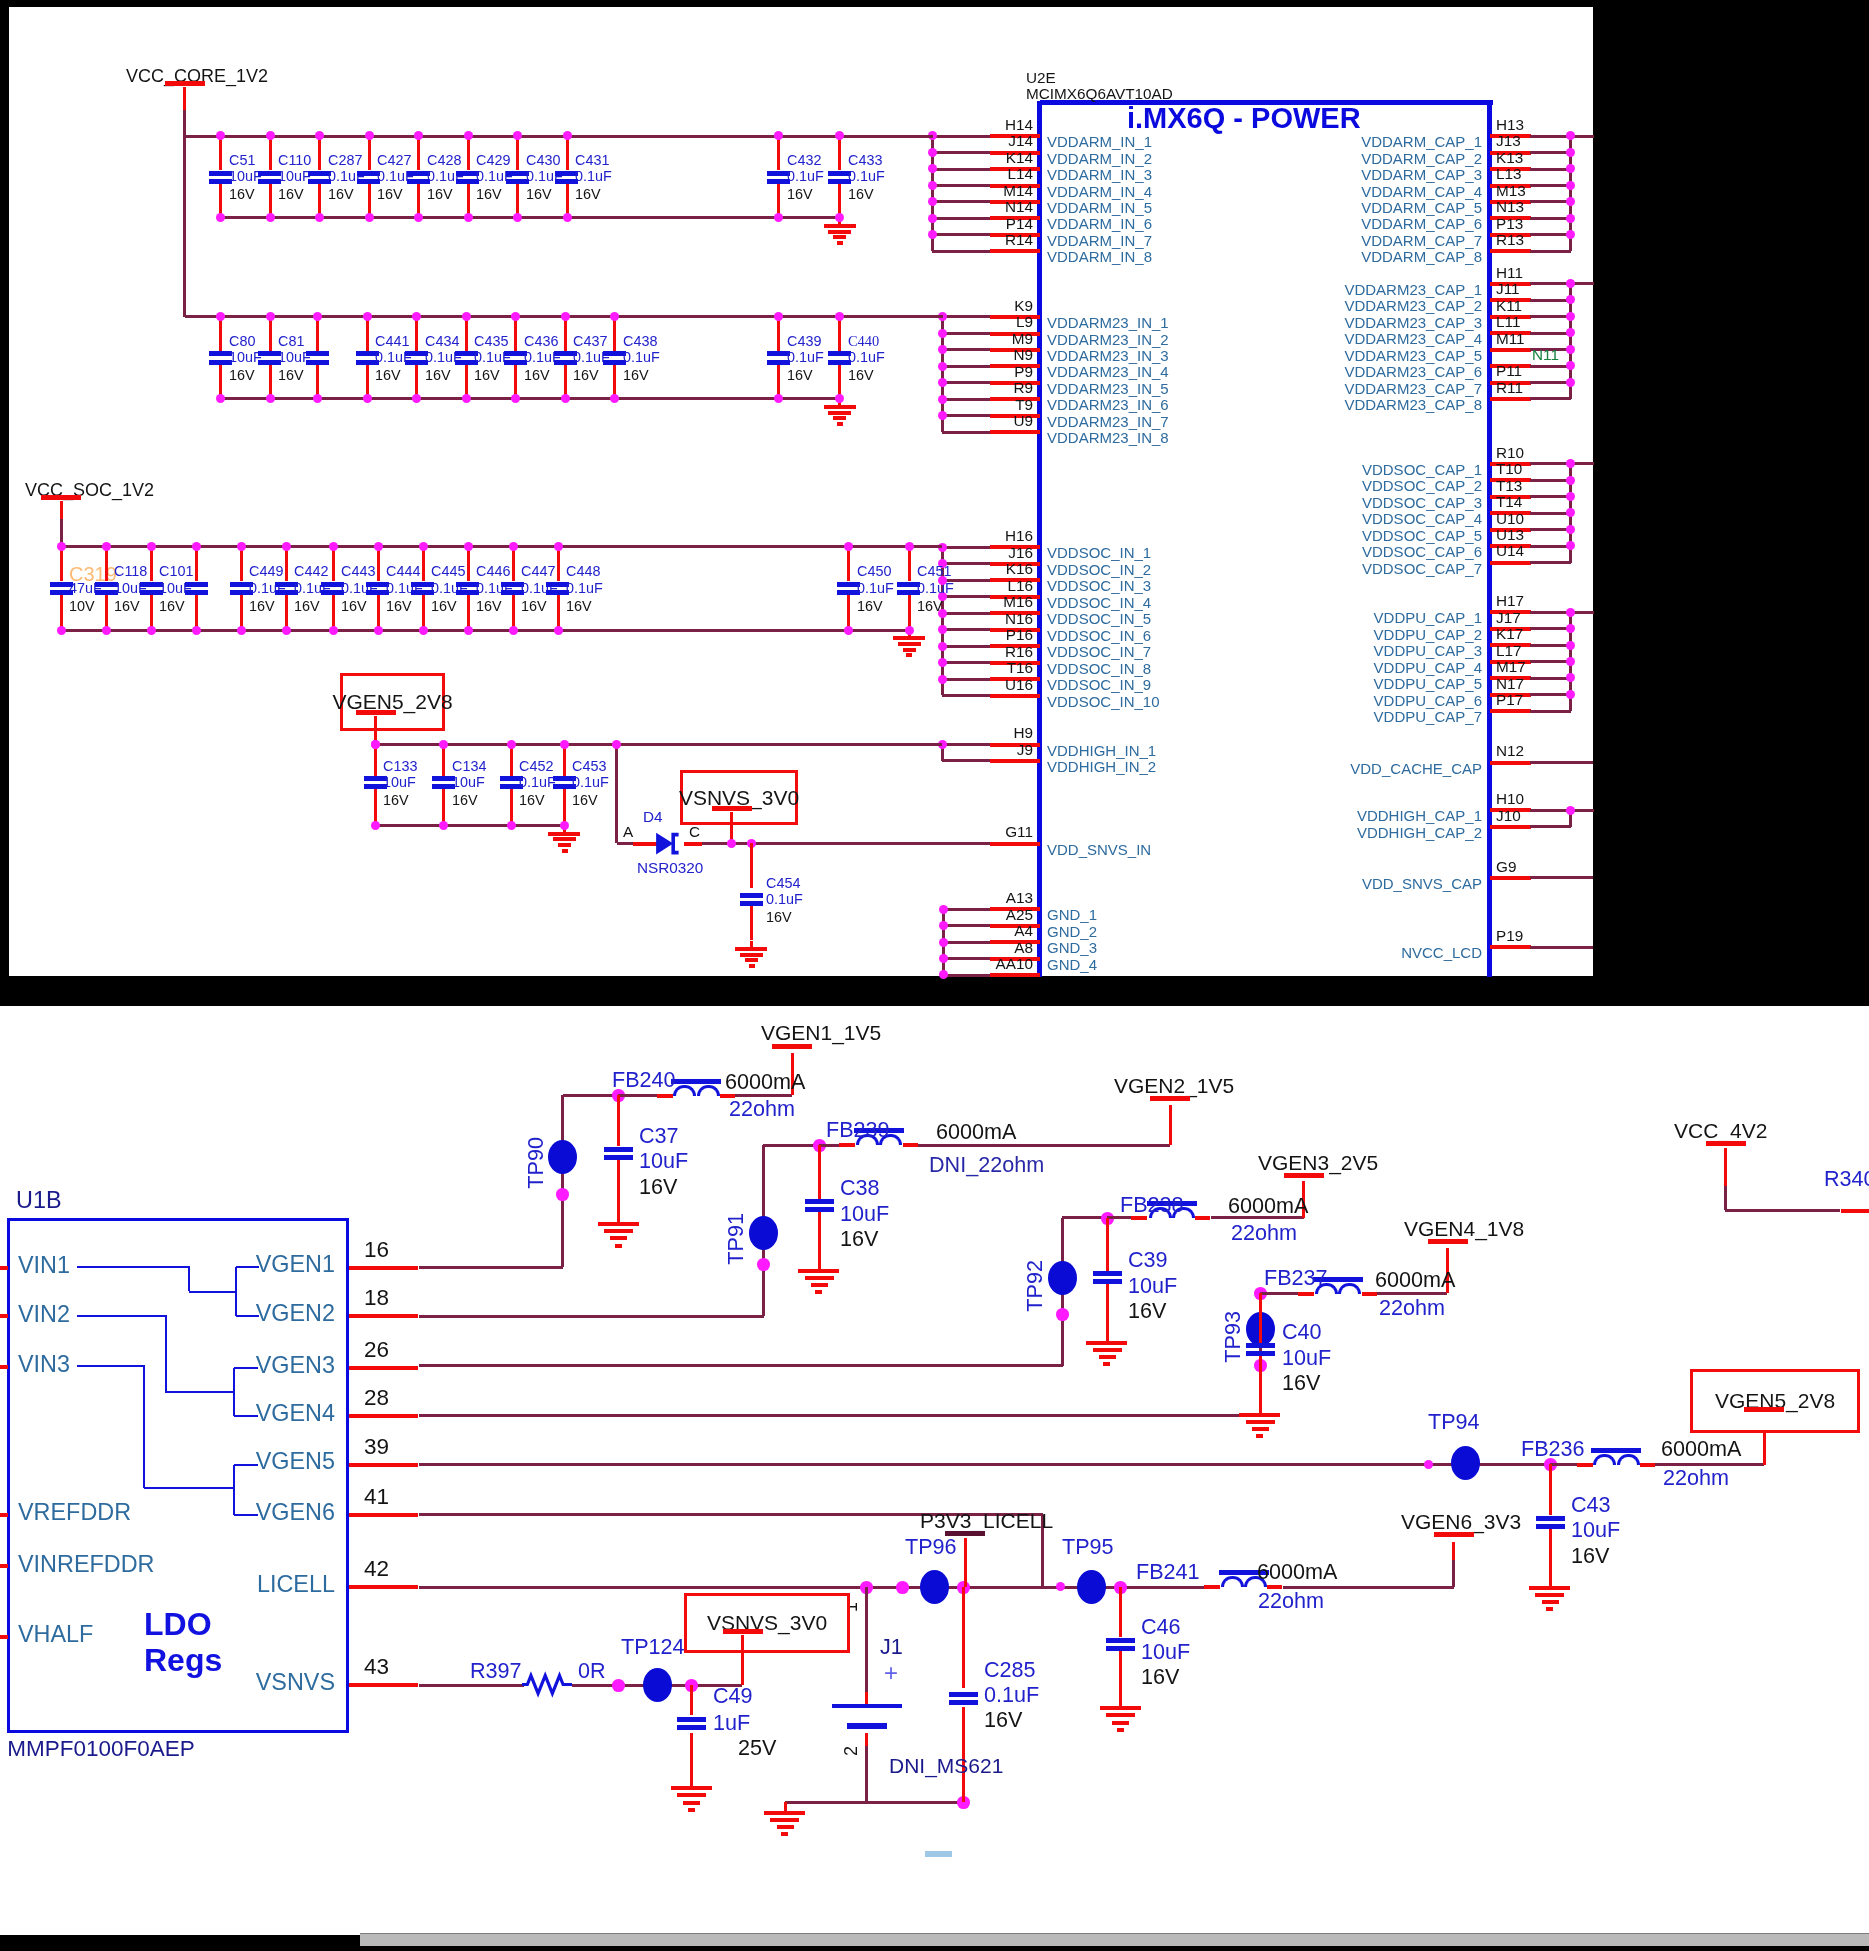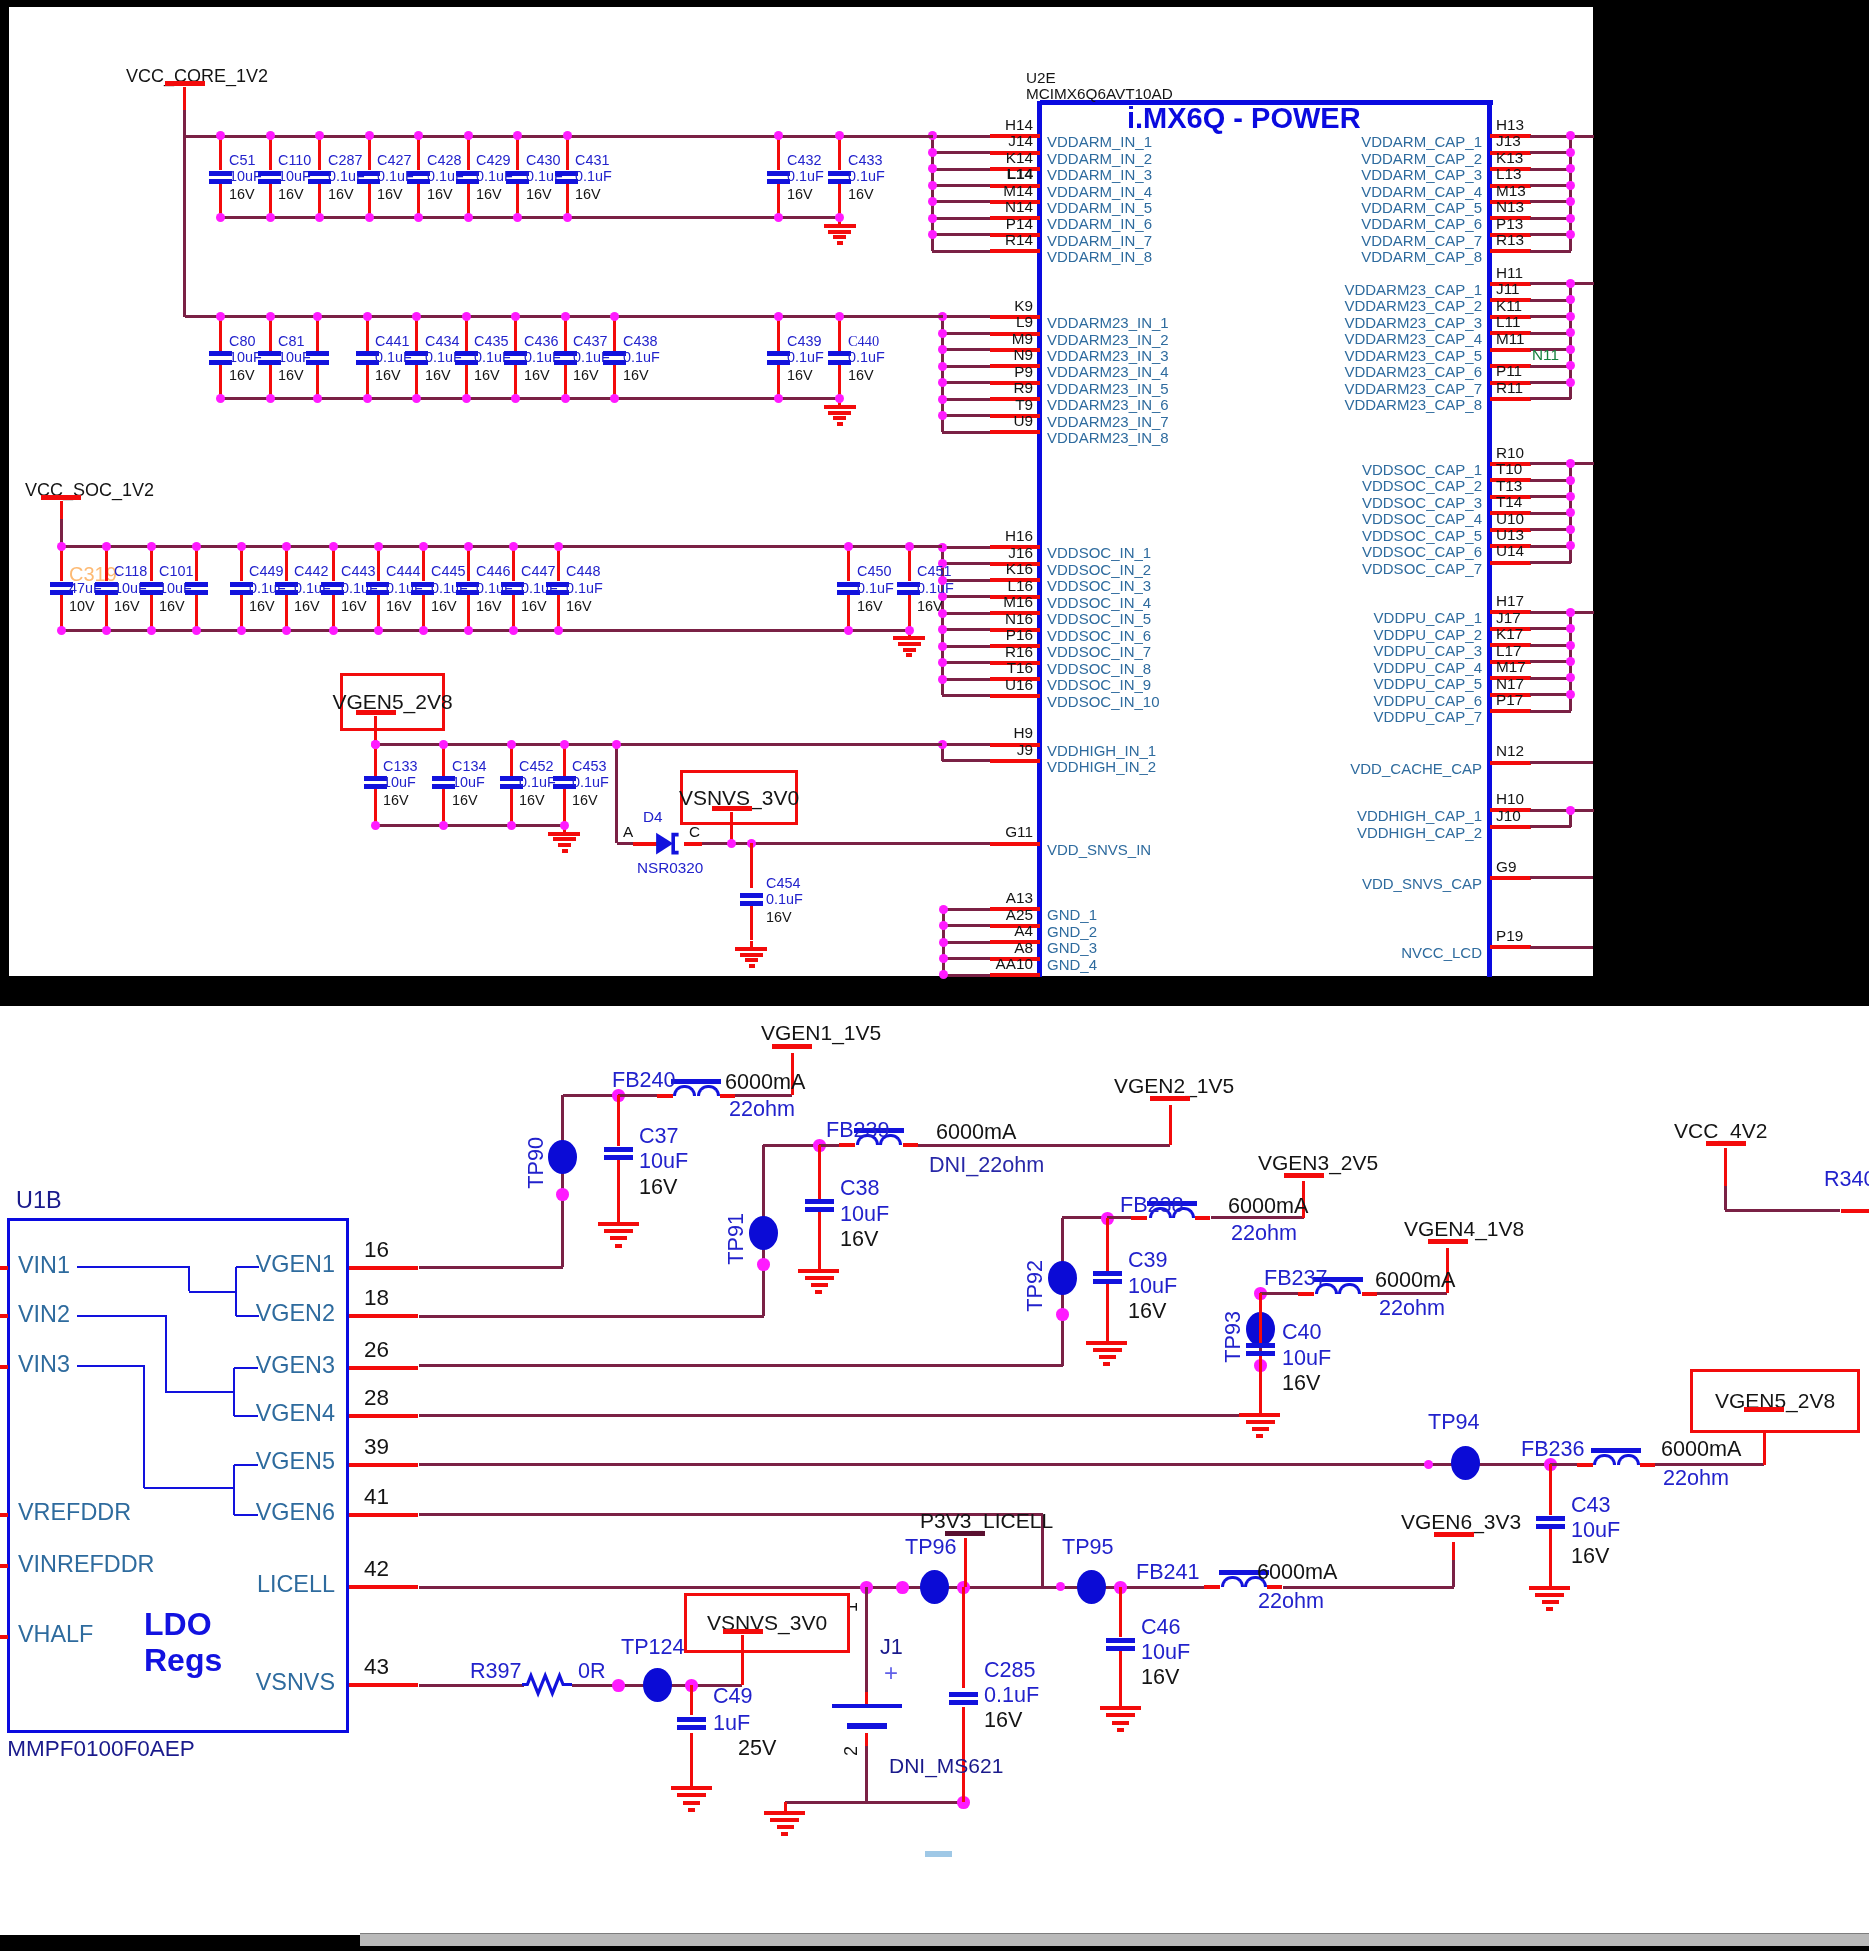--- a/index.html
+++ b/index.html
@@ -37,21 +37,21 @@
       <div class="t" style="position: absolute; left: 936px; top: 133px; font-size: 15.3px; color: rgb(20, 20, 20); width: 97px; text-align: right;">J14</div>
       <div class="t" style="position: absolute; left: 1047px; top: 151px; font-size: 15px; color: rgb(46, 107, 158);">VDDARM_IN_2</div>
       <div style="position: absolute; left: 928px; top: 148px; width: 9px; height: 9px; border-radius: 50%; background: rgb(255, 26, 255);"></div>
       <div style="position: absolute; left: 932px; top: 168px; width: 58px; height: 2.7px; background: rgb(122, 33, 69);"></div>
       <div style="position: absolute; left: 990px; top: 167px; width: 50px; height: 3.6px; background: rgb(243, 11, 11);"></div>
       <div class="t" style="position: absolute; left: 936px; top: 150px; font-size: 15.3px; color: rgb(20, 20, 20); width: 97px; text-align: right;">K14</div>
       <div class="t" style="position: absolute; left: 1047px; top: 167px; font-size: 15px; color: rgb(46, 107, 158);">VDDARM_IN_3</div>
       <div style="position: absolute; left: 928px; top: 164px; width: 9px; height: 9px; border-radius: 50%; background: rgb(255, 26, 255);"></div>
       <div style="position: absolute; left: 932px; top: 184px; width: 58px; height: 2.7px; background: rgb(122, 33, 69);"></div>
       <div style="position: absolute; left: 990px; top: 184px; width: 50px; height: 3.6px; background: rgb(243, 11, 11);"></div>
-      <div class="t" style="position: absolute; left: 936px; top: 166px; font-size: 15.3px; color: rgb(20, 20, 20); width: 97px; text-align: right; font-weight: bold;">L14</div>
+      <div class="t" style="position: absolute; left: 936px; top: 166px; font-size: 15.3px; color: rgb(20, 20, 20); width: 97px; text-align: right;">L14</div>
       <div class="t" style="position: absolute; left: 1047px; top: 184px; font-size: 15px; color: rgb(46, 107, 158);">VDDARM_IN_4</div>
       <div style="position: absolute; left: 928px; top: 181px; width: 9px; height: 9px; border-radius: 50%; background: rgb(255, 26, 255);"></div>
       <div style="position: absolute; left: 932px; top: 200px; width: 58px; height: 2.7px; background: rgb(122, 33, 69);"></div>
       <div style="position: absolute; left: 990px; top: 200px; width: 50px; height: 3.6px; background: rgb(243, 11, 11);"></div>
       <div class="t" style="position: absolute; left: 936px; top: 183px; font-size: 15.3px; color: rgb(20, 20, 20); width: 97px; text-align: right;">M14</div>
       <div class="t" style="position: absolute; left: 1047px; top: 200px; font-size: 15px; color: rgb(46, 107, 158);">VDDARM_IN_5</div>
       <div style="position: absolute; left: 928px; top: 197px; width: 9px; height: 9px; border-radius: 50%; background: rgb(255, 26, 255);"></div>
       <div style="position: absolute; left: 932px; top: 217px; width: 58px; height: 2.7px; background: rgb(122, 33, 69);"></div>
       <div style="position: absolute; left: 990px; top: 216px; width: 50px; height: 3.6px; background: rgb(243, 11, 11);"></div>
       <div class="t" style="position: absolute; left: 936px; top: 199px; font-size: 15.3px; color: rgb(20, 20, 20); width: 97px; text-align: right;">N14</div>

